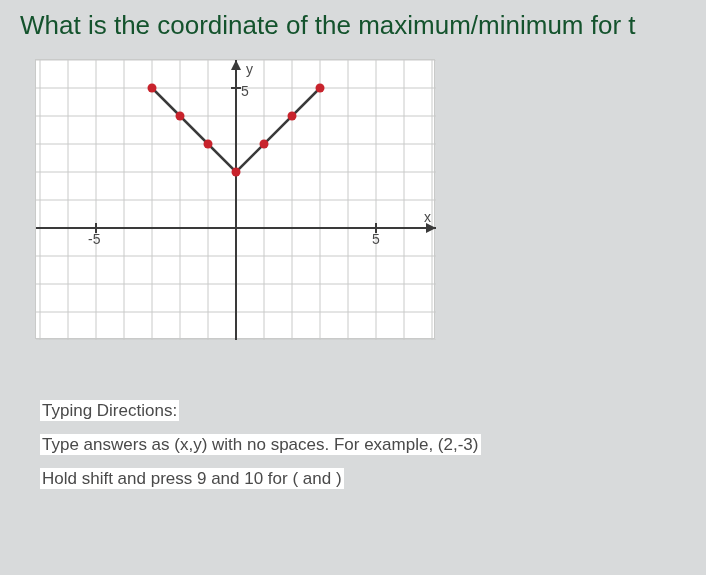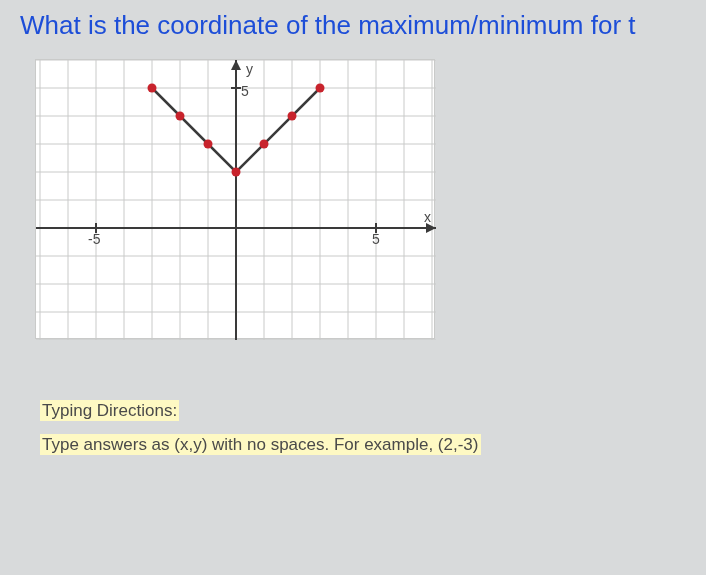--- a/index.html
+++ b/index.html
@@ -7,21 +7,21 @@
     width: 706px;
     height: 575px;
     background: #d8dadb;
     font-family: Arial, Helvetica, sans-serif;
     overflow: hidden;
     position: relative;
     padding: 10px 0 0 20px;
   }
   .question {
     font-size: 26px;
-    color: #1d4ed8;
+    color: #14532d;
     font-weight: 400;
     margin-bottom: 18px;
     white-space: nowrap;
   }
   .graph-wrap {
     position: relative;
     width: 400px;
     height: 280px;
     background: #ffffff;
     margin-left: 15px;
@@ -29,21 +29,21 @@
   }
   .graph-wrap svg { position: absolute; inset: 0; }
   .directions {
     margin-top: 55px;
     margin-left: 20px;
     font-size: 17px;
     color: #4a4a4a;
     line-height: 2.0;
   }
   .hl {
-    background: #fef9c3;
+    background: #ffffff;
     padding: 1px 2px;
   }
   .axis-label {
     font-family: Arial, sans-serif;
     fill: #4a4a4a;
   }
 </style>
 </head>
 <body>
 
@@ -108,13 +108,14 @@
       <circle cx="228" cy="84" r="4.5" fill="#c8232c"></circle>
       <circle cx="256" cy="56" r="4.5" fill="#c8232c"></circle>
       <circle cx="284" cy="28" r="4.5" fill="#c8232c"></circle>
     </g>
   </svg>
 </div>
 
 <div class="directions">
   <div><span class="hl">Typing Directions:</span></div>
   <div><span class="hl">Type answers as (x,y) with no spaces.  For example, (2,-3)</span></div>
+  <div><span class="hl">Hold shift and press 9 and 10 for ( and )</span></div>
 </div>
 
 </body></html>

